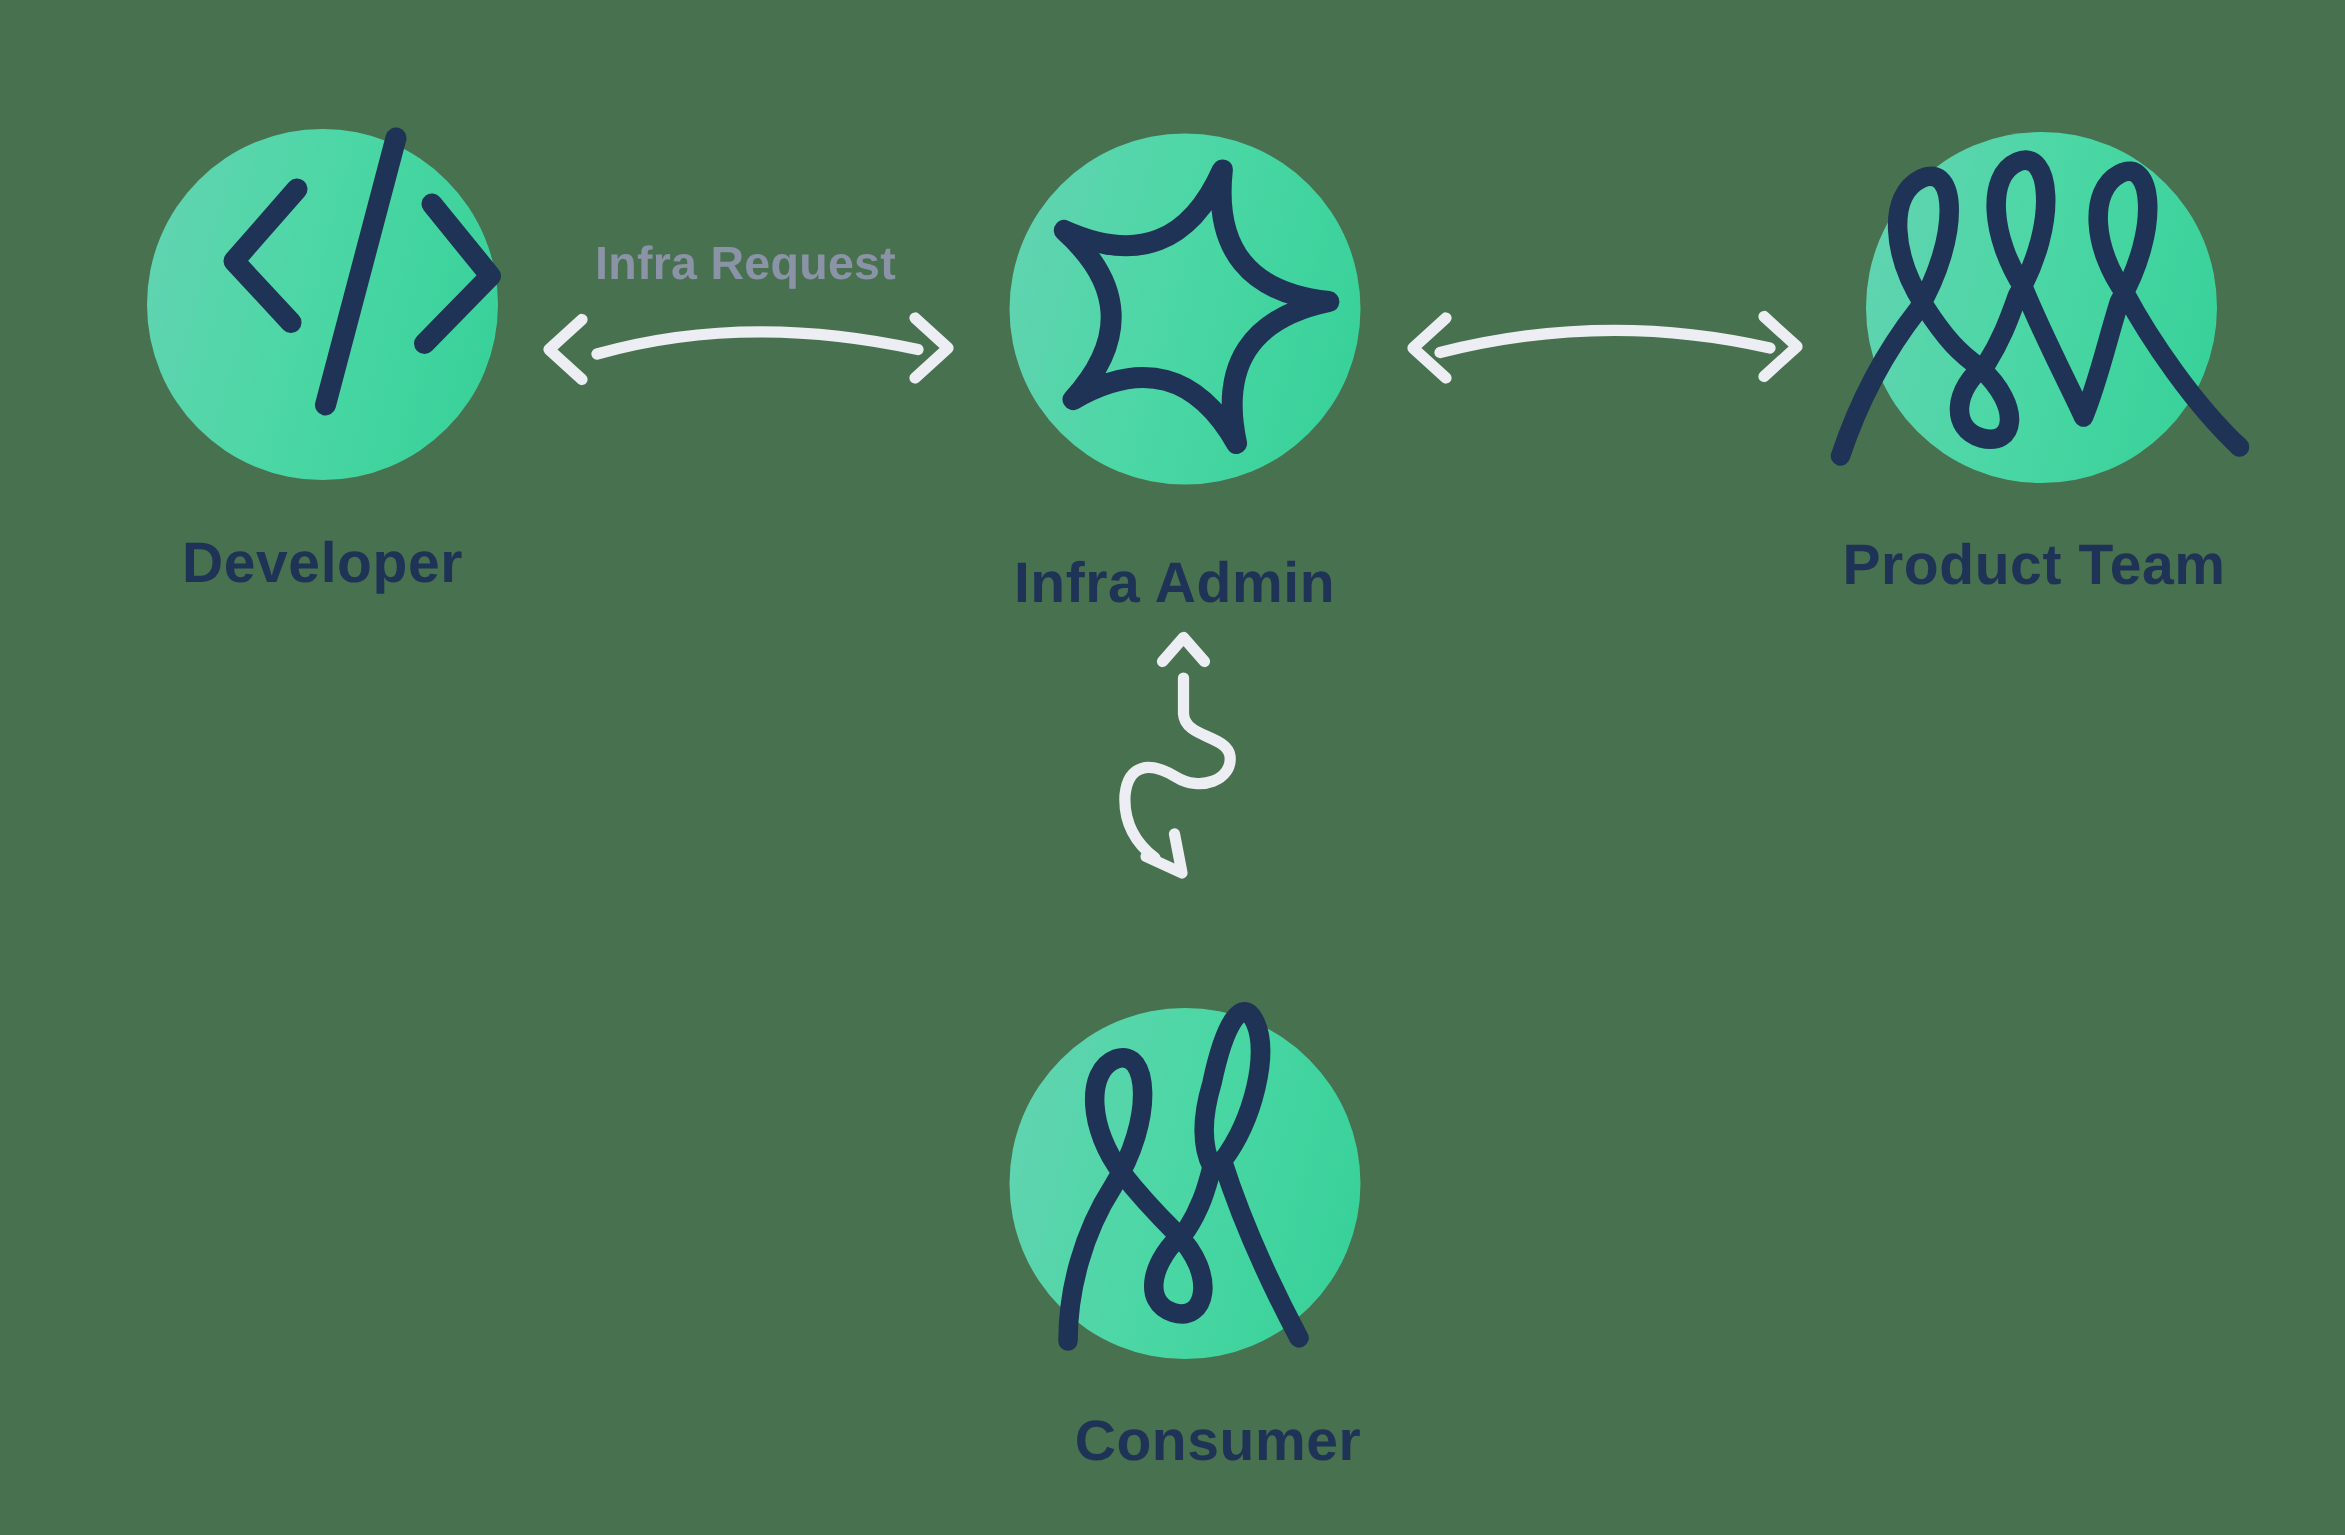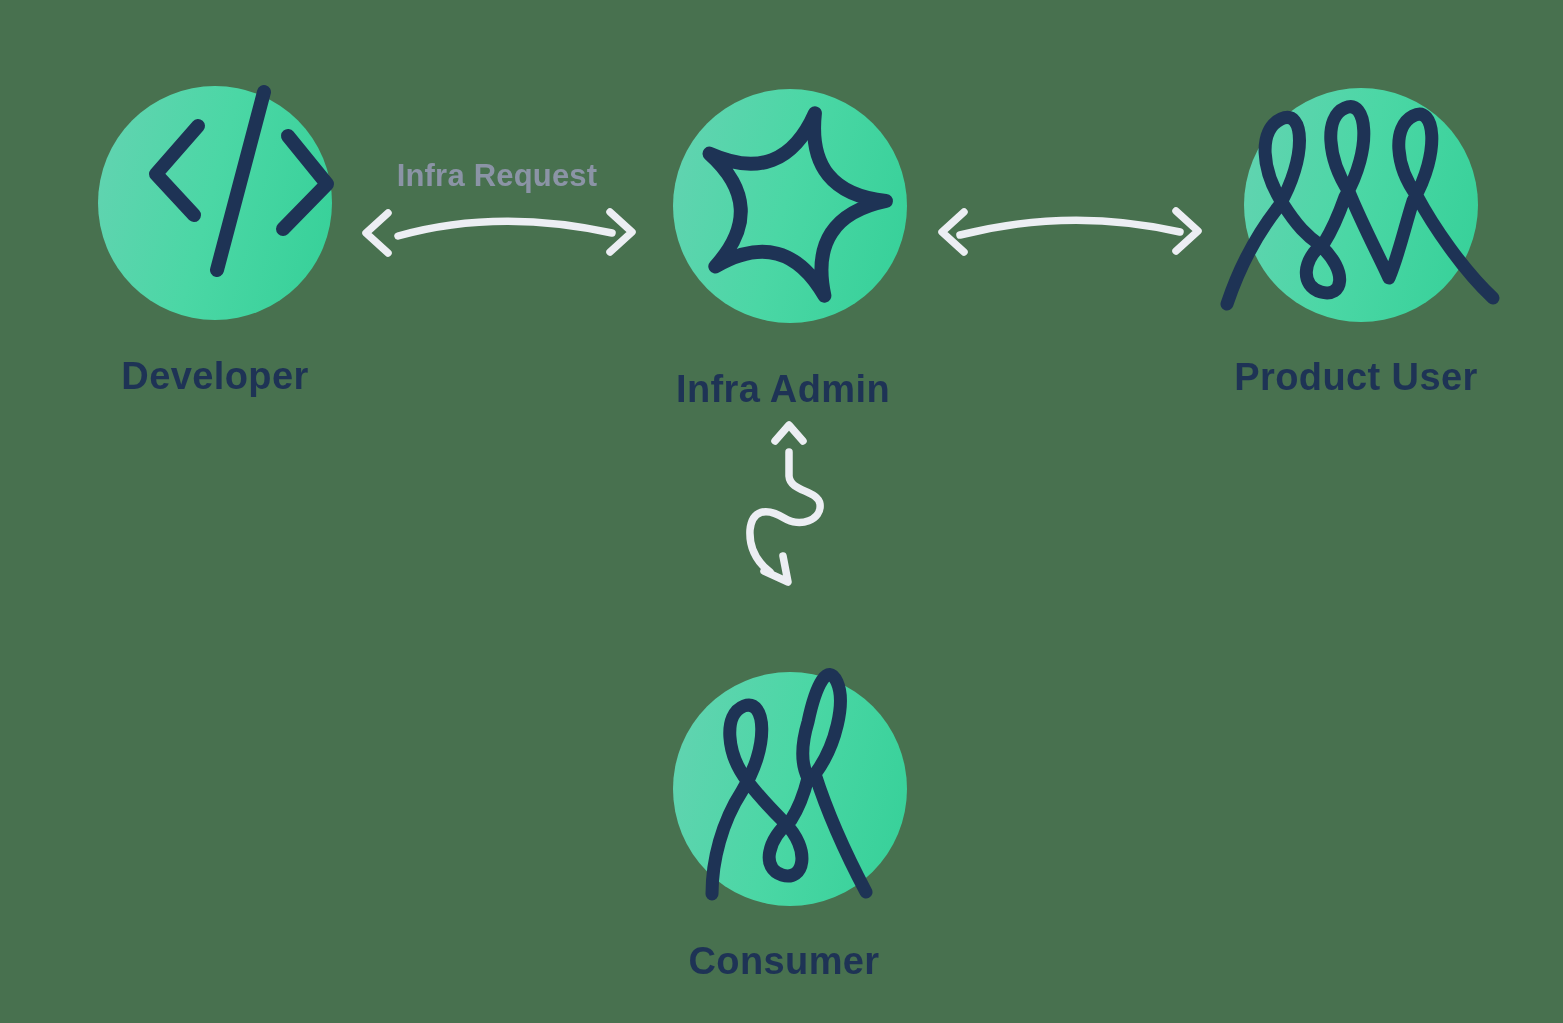--- a/index.html
+++ b/index.html
@@ -60,21 +60,21 @@
   }
   
   .pos-developer     { left: 98px;   top: 86px;  }
   .pos-infra-admin   { left: 673px;  top: 89px;  }
   .pos-product-team  { left: 1244px; top: 88px;  }
   .pos-consumer      { left: 673px;  top: 672px; }
 
   .lbl-developer     { left: 35px;   top: 355px; }
   .lbl-infra-admin   { left: 603px;  top: 368px; }
   .lbl-product-team  { left: 1176px; top: 356px; }
-  .lbl-consumer      { left: 604px;  top: 940px; }
+  .lbl-consumer      { left: 632px;  top: 940px; }
 
   .lbl-infra-request       { left: 297px; top: 158px; }
   .lbl-operational-request { left: 870px; top: 158px; }
   .lbl-user-access         { left: 584px; top: 611px; }
 </style>
 </head>
 <body>
 
 <div class="canvas">
 
@@ -110,21 +110,21 @@
       <path stroke-width="14" d="M 141.9 24.3 Q 133.3 103.8 212.9 112.0 Q 134.6 128.4 151.4 206.6 Q 111.6 137.3 42.4 177.4 Q 96.0 118.1 36.5 64.7 Q 109.5 97.4 141.9 24.3 Z"></path>
     </svg>
   </div>
   <div class="node-label lbl-infra-admin">Infra Admin</div>
 
   <div class="node-circle pos-product-team">
     <svg class="icon" width="280" height="250" viewBox="0 0 280 250" style="left:-23px; top:-2px;">
       <path stroke-width="13" d="M 6 218 C 18 182 36 148 58 120 C 86 72 84 22 60 33 C 37 44 40 84 62 118 C 76 140 86 150 99 159 C 128 186 122 212 100 206 C 79 200 81 173 103 157 C 113 141 118 128 124 111 C 152 62 146 12 124 22 C 103 31 106 72 128 106 C 142 140 158 170 168 192 C 178 168 184 140 192 115 C 220 66 214 18 192 30 C 171 41 174 80 196 110 C 212 140 242 184 272 212"></path>
     </svg>
   </div>
-  <div class="node-label lbl-product-team">Product User</div>
+  <div class="node-label lbl-product-team">Product Team</div>
 
   <div class="node-circle pos-consumer">
     <svg class="icon" width="280" height="260" viewBox="0 0 280 260" style="left:-23px; top:-18px;">
       <path stroke-width="13" d="M 62 240 C 62 206 72 168 92 137 C 120 92 116 44 94 52 C 73 60 76 100 98 128 C 112 146 124 158 134 168 C 162 196 154 228 132 221 C 111 214 117 186 141 166 C 150 152 154 140 158 124 C 150 108 152 88 158 68 C 166 30 178 8 187 28 C 196 48 186 92 165 120 C 179 164 198 204 216 238"></path>
     </svg>
   </div>
   <div class="node-label lbl-consumer">Consumer</div>
 
   <div class="edge-label lbl-infra-request">Infra Request</div>
 

